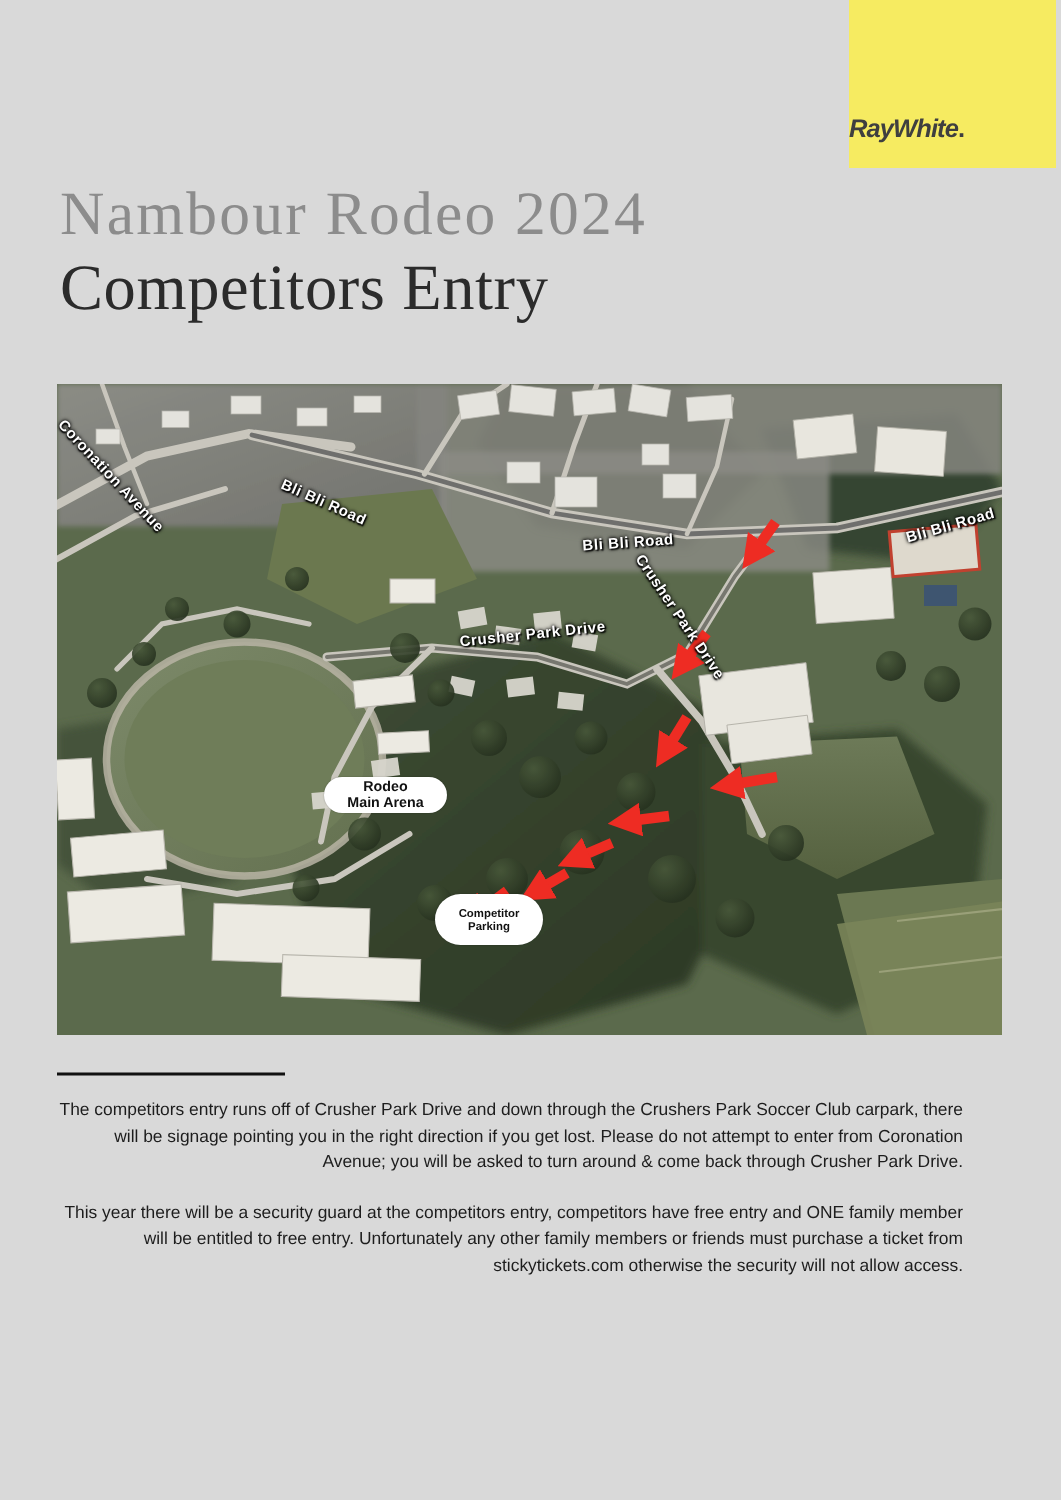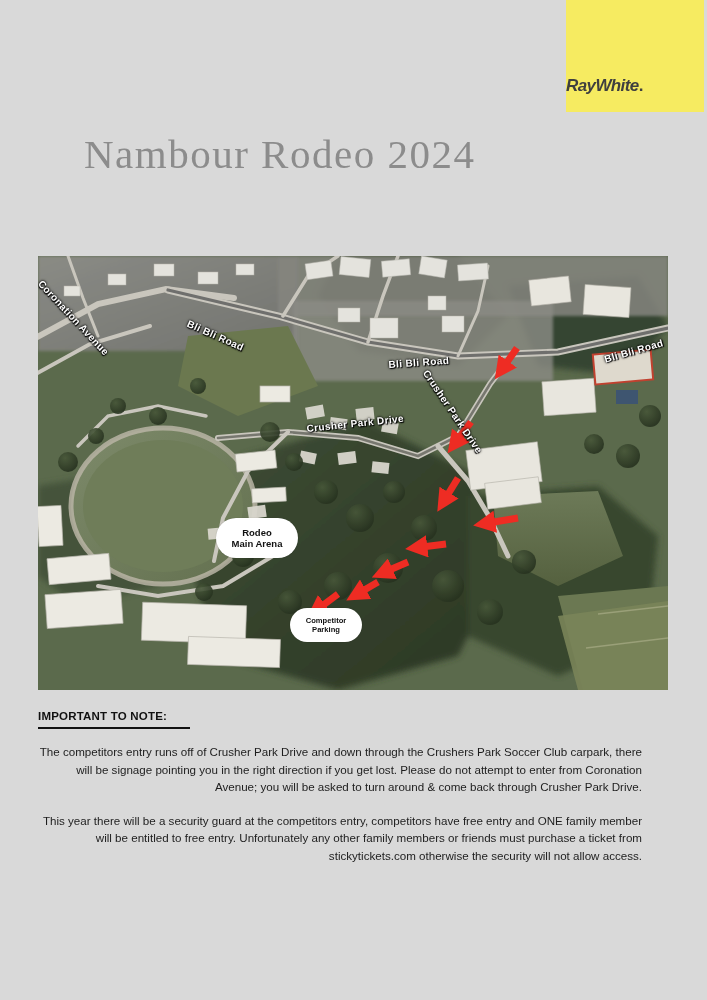--- a/index.html
+++ b/index.html
@@ -37,23 +37,22 @@
     letter-spacing: -0.6px;
     color: #3f3f3f;
     white-space: nowrap;
   }
   #brand-wordmark .rw-dot { font-style: normal; }
 
   
   #title-block {
     position: absolute;
     left: 40px;
-    top: 130px;
+    top: 118px;
     width: 560px;
-    margin-left: 44px;
   }
   #title-line1 {
     font-family: "Liberation Serif", serif;
     font-size: 41px;
     line-height: 48px;
     color: #8c8c8c;
     letter-spacing: 1.5px;
     white-space: nowrap;
   }
   #title-line2 {
@@ -90,24 +89,24 @@
     align-items: center;
     justify-content: center;
     line-height: 1.2;
     box-shadow: 0 0 1px rgba(0,0,0,.35);
     white-space: pre-line;
   }
   #label-showgrounds {
     left: 57px; top: 172px; width: 93px; height: 45px; font-size: 9.5px;
   }
   #label-arena {
-    left: 178px; top: 262px; width: 82px; height: 40px; font-size: 9.5px;
+    left: 178px; top: 262px; width: 82px; height: 24px; font-size: 9.5px;
   }
   #label-parking {
-    left: 252px; top: 352px; width: 72px; height: 34px; font-size: 7.6px;
+    left: 252px; top: 340px; width: 72px; height: 34px; font-size: 7.6px;
   }
   #label-soccer {
     left: 481px; top: 152px; width: 97px; height: 55px; font-size: 9.5px;
     border-radius: 40px; text-align: left; justify-content: flex-start;
     padding-left: 9px;
   }
 
   .road-label {
     position: absolute;
     color: #ffffff;
@@ -158,20 +157,21 @@
 <body>
 
 <div id="brand-block">
   <div id="brand-wordmark">
     <span>RayWhite</span><span class="rw-dot">.</span>
   </div>
 </div>
 
 <div id="title-block">
   <div id="title-line1">Nambour Rodeo 2024</div>
+  <div id="title-line2">Competitors Entry</div>
 </div>
 
 <div id="map-figure">
 
   <svg id="map-canvas" viewBox="0 0 630 434" preserveAspectRatio="none">
     <defs>
       <linearGradient id="gTurfA" x1="0" y1="0" x2="1" y2="1">
         <stop offset="0" stop-color="#7d8a6a"></stop>
           <stop offset="1" stop-color="#63704f"></stop>
       </linearGradient>
@@ -351,17 +351,16 @@
   <div class="road-label" id="road-crusher-1">Crusher Park Drive</div>
   <div class="road-label" id="road-crusher-2">Crusher Park Drive</div>
 
   <div class="map-label" id="label-arena">Rodeo
 Main Arena</div>
   <div class="map-label" id="label-parking">Competitor
 Parking</div>
 </div>
 
 <div id="notes-block">
-  <div id="notes-heading">IMPORTANT TO NOTE:</div>
   <div id="notes-rule"></div>
   <p class="note-para">The competitors entry runs off of Crusher Park Drive and down through the Crushers Park Soccer Club carpark, there will be signage pointing you in the right direction if you get lost. Please do not attempt to enter from Coronation Avenue; you will be asked to turn around &amp; come back through Crusher Park Drive.</p>
   <p class="note-para">This year there will be a security guard at the competitors entry, competitors have free entry and ONE family member will be entitled to free entry. Unfortunately any other family members or friends must purchase a ticket from stickytickets.com otherwise the security will not allow access.</p>
 </div>
 
 </body></html>

